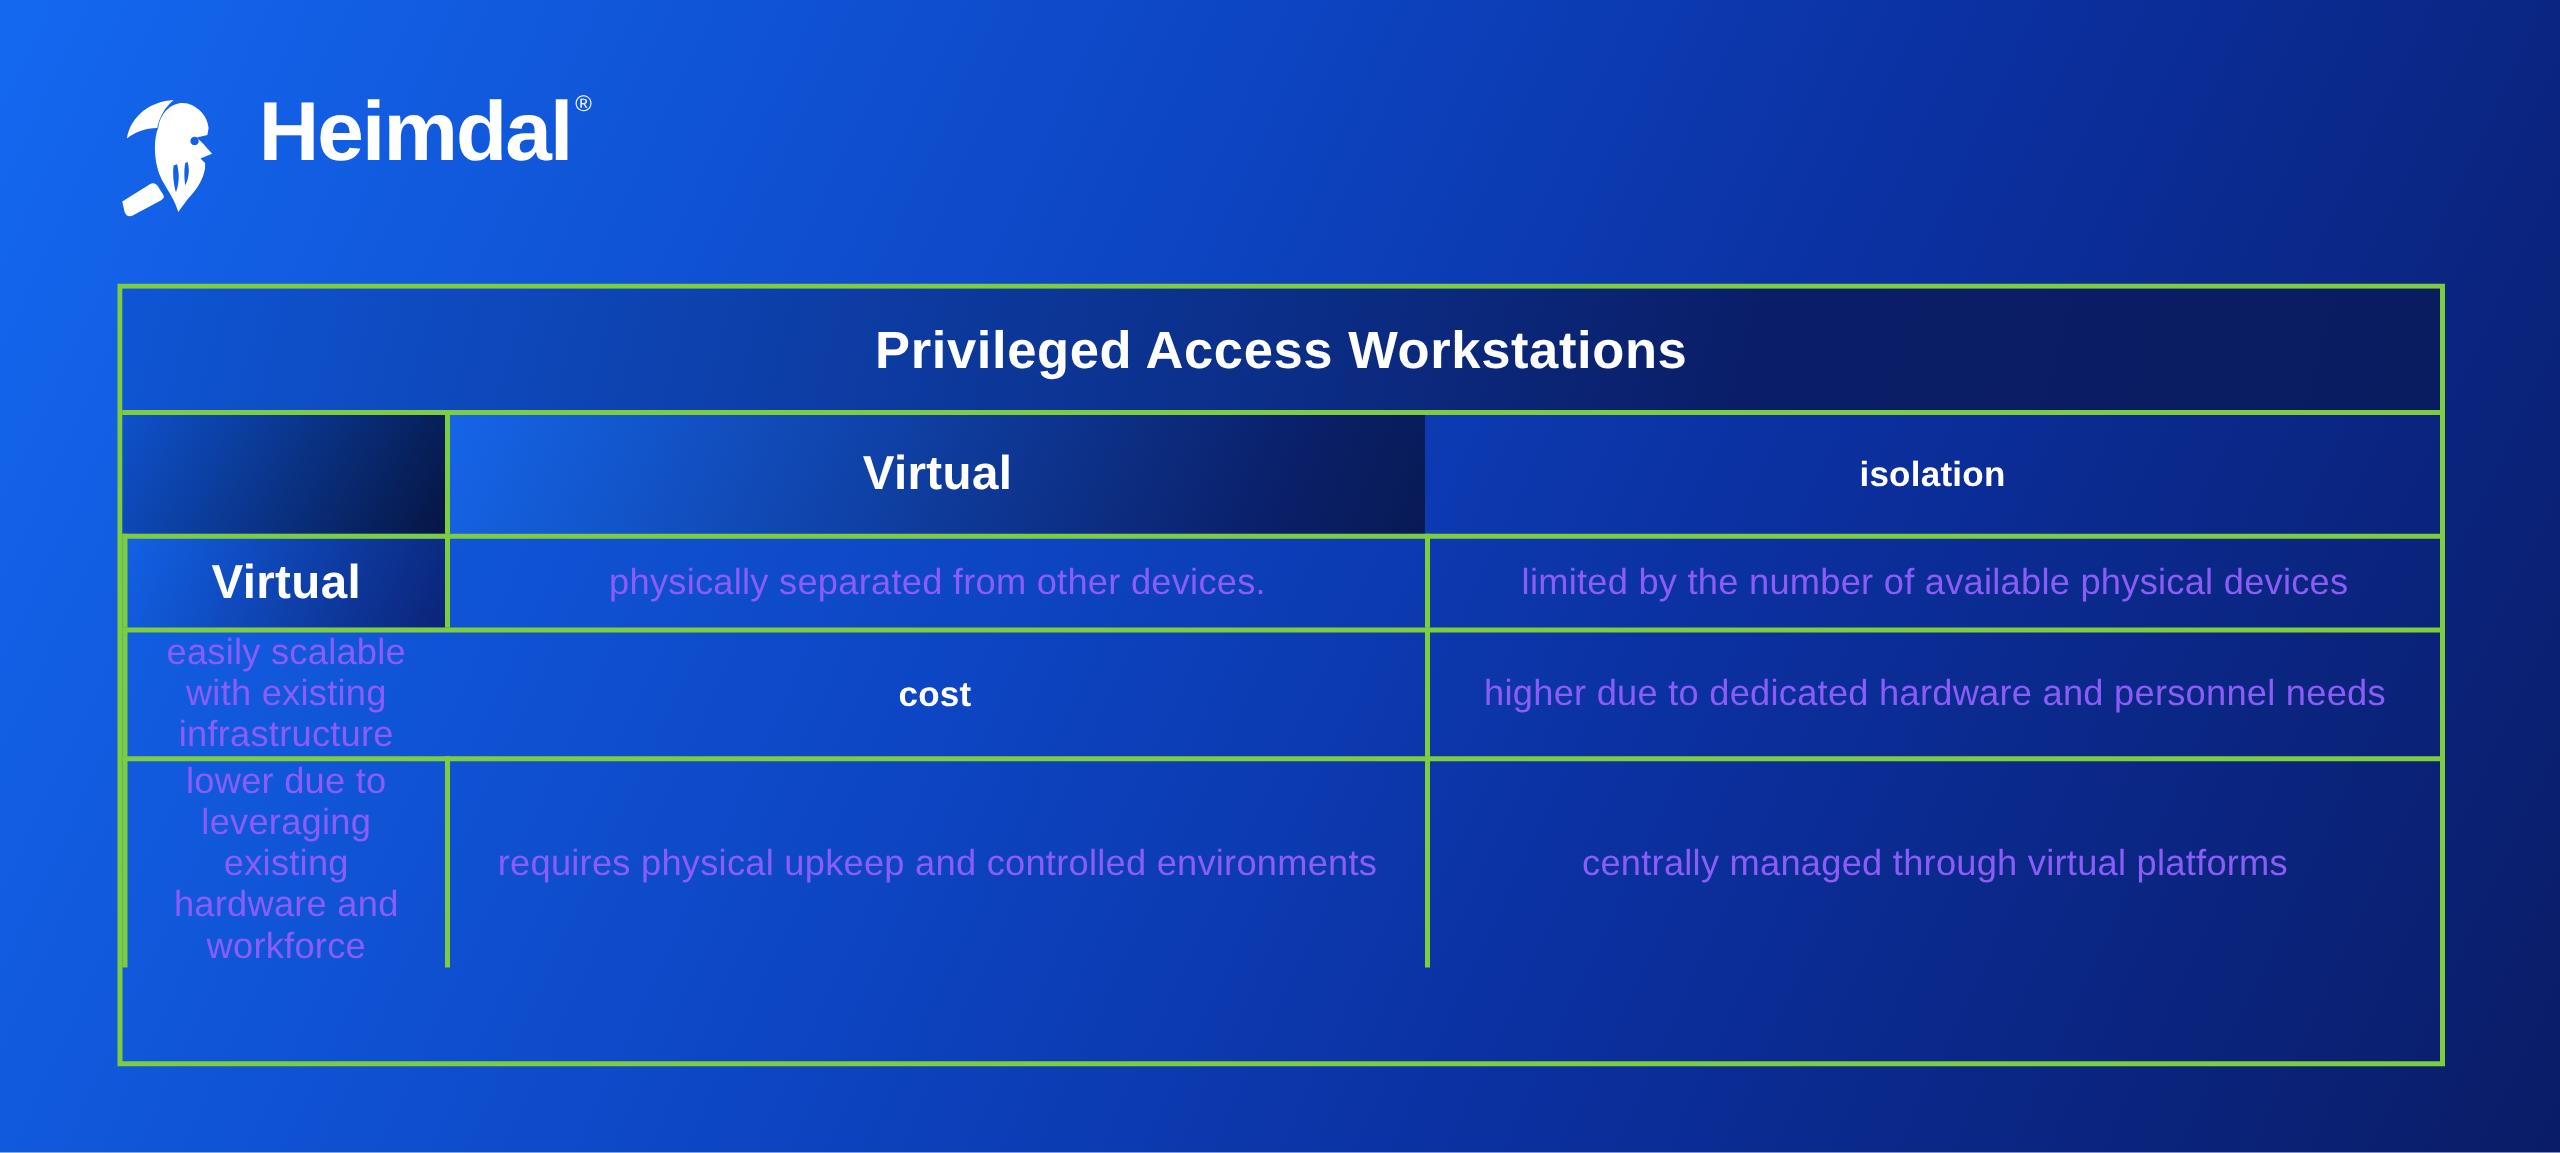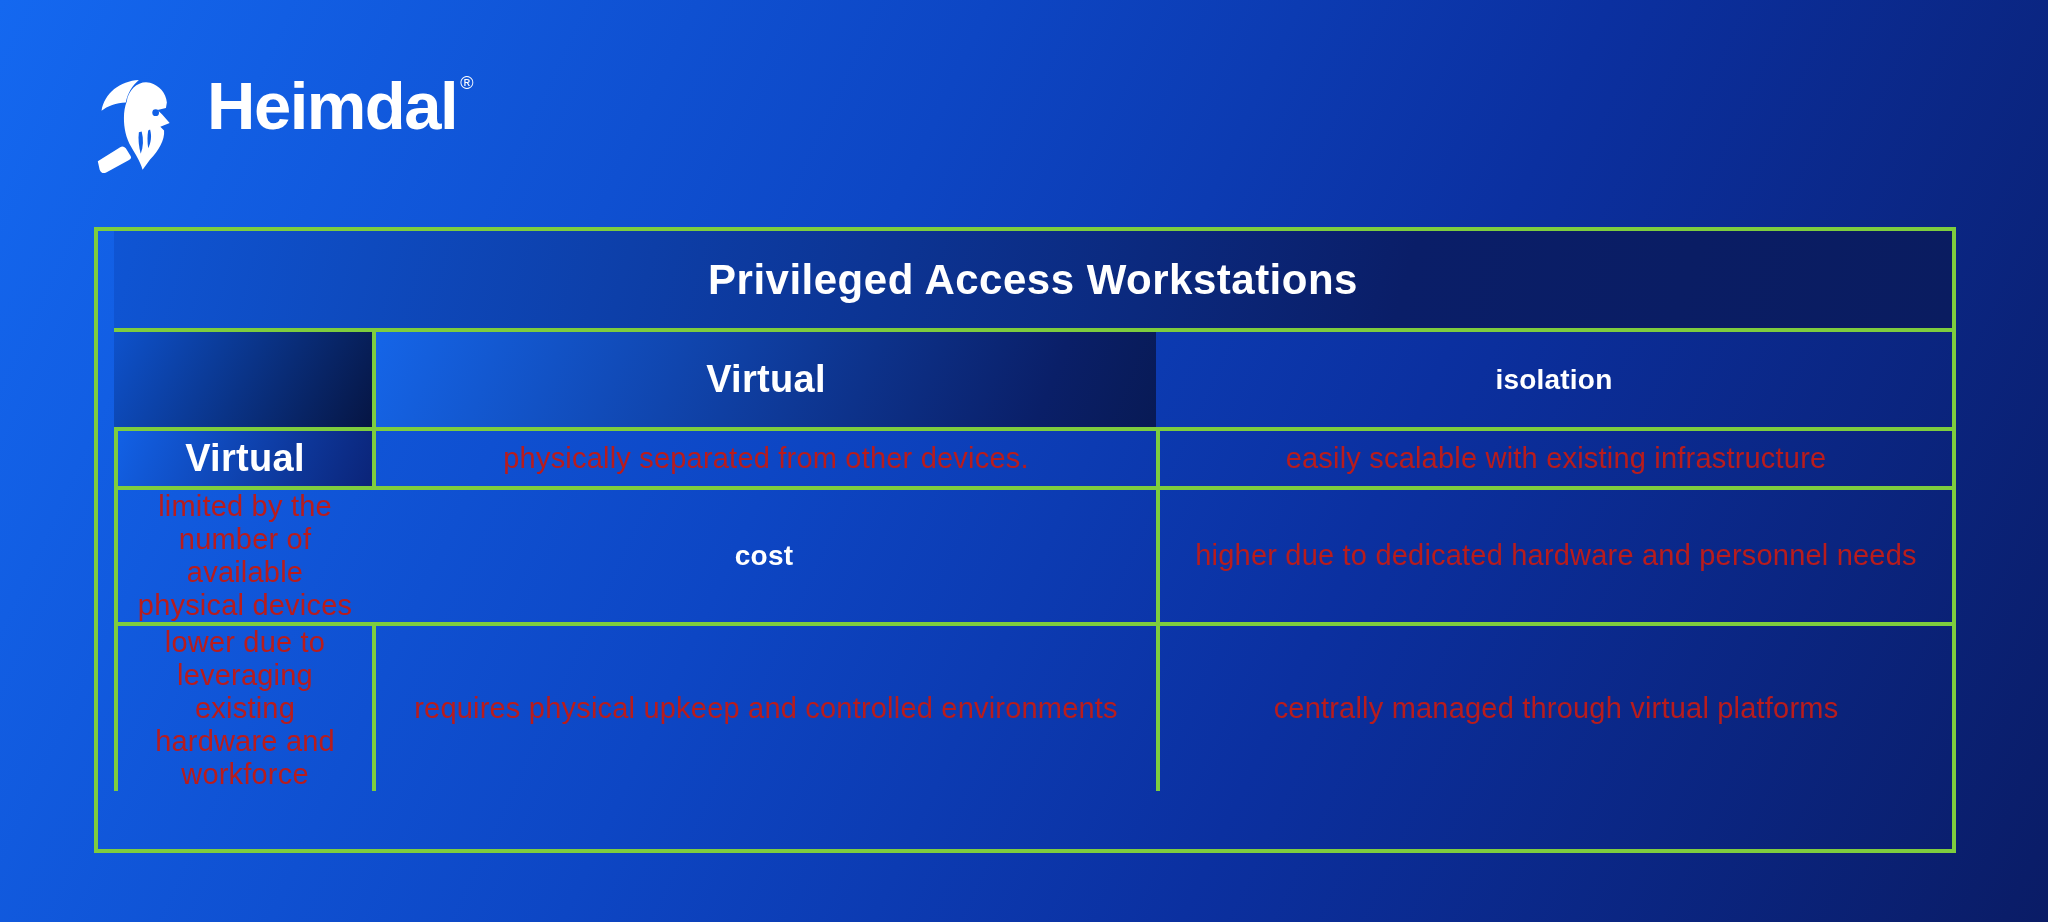--- a/index.html
+++ b/index.html
@@ -52,21 +52,20 @@
     position: absolute;
     left: 94px;
     top: 227px;
     width: 1862px;
     height: 626px;
     box-sizing: border-box;
     border: 4px solid #7ecd3e;
     display: grid;
     grid-template-columns: 258px 784px 1fr;
     grid-template-rows: 97px 99px repeat(4, 1fr);
-    padding-left: 16px;
   }
   .cell {
     box-sizing: border-box;
     display: flex;
     align-items: center;
     justify-content: center;
     text-align: center;
     padding: 0 18px;
   }
   .b-top  { border-top: 4px solid #7ecd3e; }
@@ -99,21 +98,21 @@
     letter-spacing: 0.3px;
   }
 
   .row-label {
     color: #ffffff;
     font-size: 28px;
     font-weight: 700;
     letter-spacing: 0.2px;
   }
   .cell-text {
-    color: #b91c1c;
+    color: #8b5cf6;
     font-size: 29px;
     font-weight: 400;
     letter-spacing: 0.2px;
   }
 </style>
 </head>
 <body>
 
 <div class="logo">
   <span class="logo-icon">
@@ -154,24 +153,24 @@
   </div>
 
   <div class="cell th-virtual b-top b-left">
     <span class="th-text">Virtual</span>
   </div>
   <div class="cell b-top b-left">
     <span class="cell-text">physically separated from other devices.</span>
   </div>
 
   <div class="cell b-top b-left">
-    <span class="cell-text">easily scalable with existing infrastructure</span>
+    <span class="cell-text">limited by the number of available physical devices</span>
   </div>
   <div class="cell b-top b-left">
-    <span class="cell-text">limited by the number of available physical devices</span>
+    <span class="cell-text">easily scalable with existing infrastructure</span>
   </div>
 
   <div class="cell b-top">
     <span class="row-label">cost</span>
   </div>
   <div class="cell b-top b-left">
     <span class="cell-text">higher due to dedicated hardware and personnel needs</span>
   </div>
   <div class="cell b-top b-left">
     <span class="cell-text">lower due to leveraging existing hardware and workforce</span>

